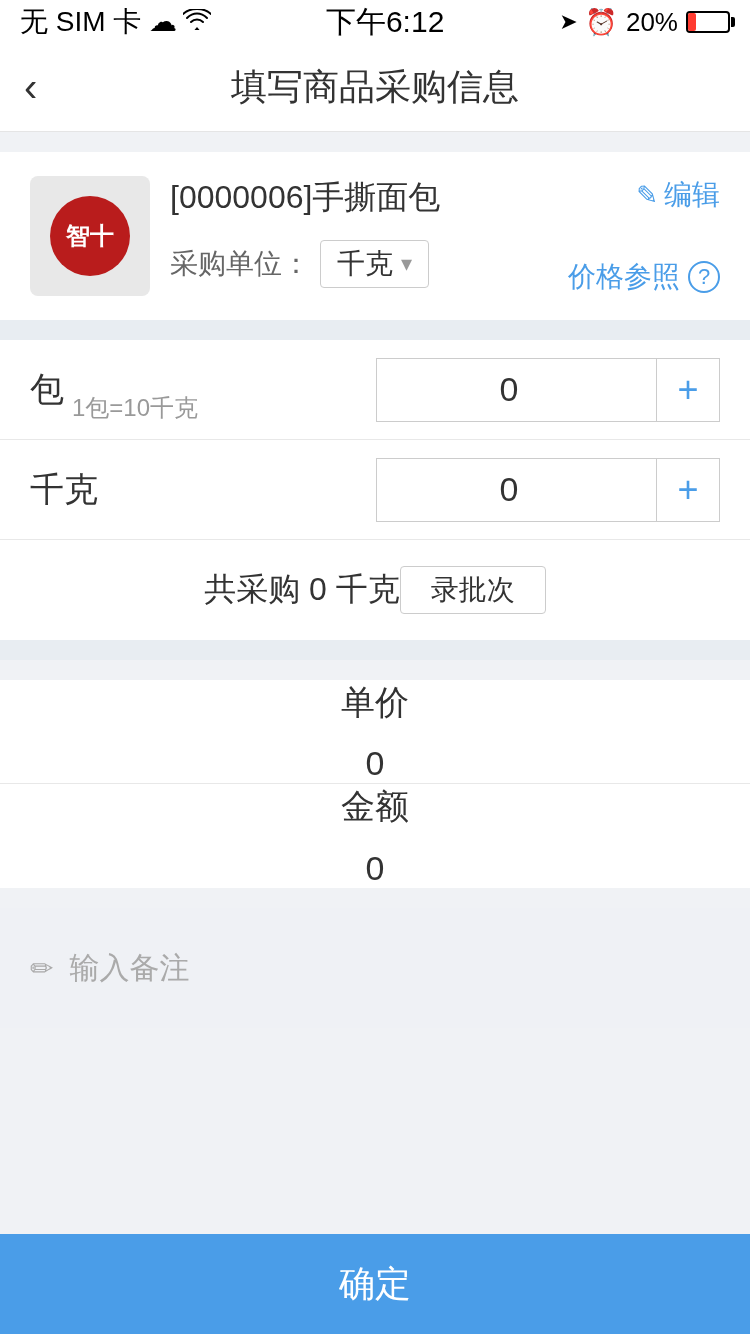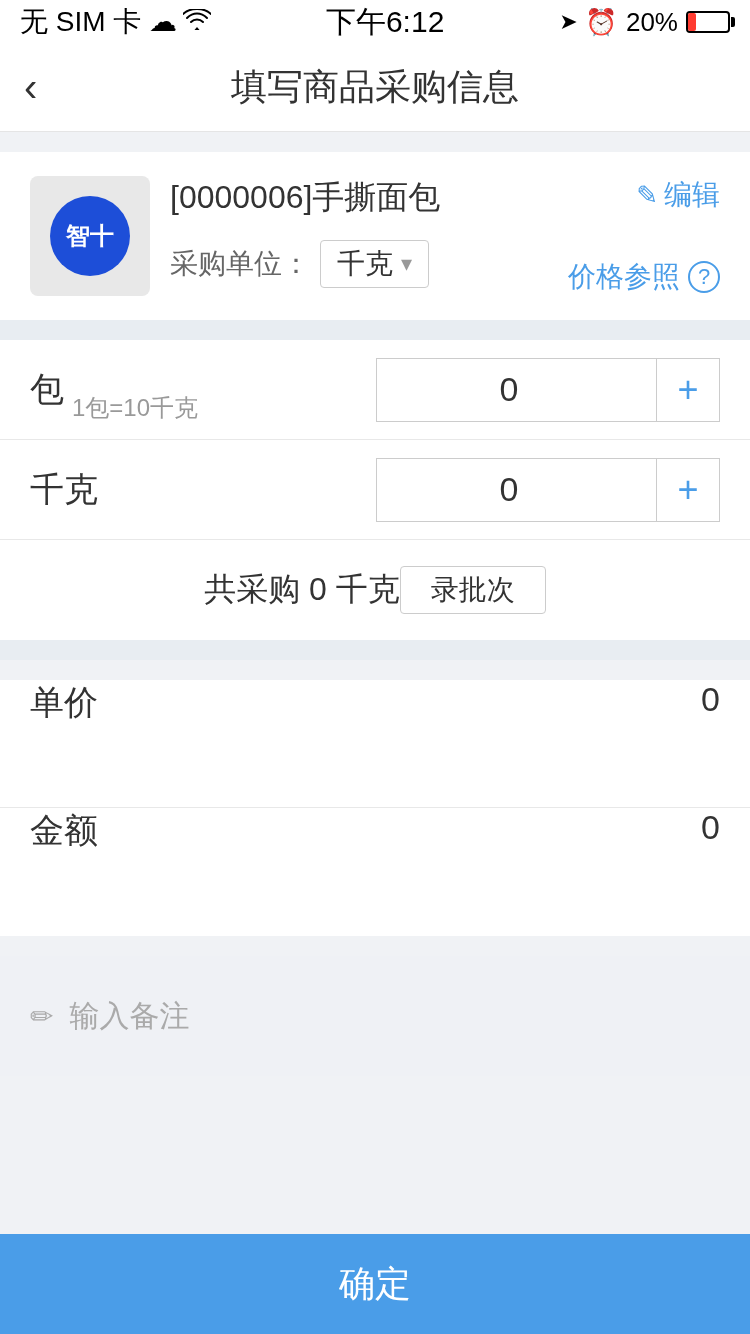--- a/index.html
+++ b/index.html
@@ -76,21 +76,21 @@
       background: #e8e8e8;
       border-radius: 8px;
       display: flex;
       align-items: center;
       justify-content: center;
       flex-shrink: 0;
     }
     .product-image-inner {
       width: 80px;
       height: 80px;
-      background: #1d4ed8;
+      background: #b91c1c;
       border-radius: 50%;
       display: flex;
       align-items: center;
       justify-content: center;
       color: #fff;
       font-size: 28px;
       font-weight: bold;
     }
     .product-info { flex: 1; }
     .product-name { font-size: 32px; color: #333; margin-bottom: 20px; }
@@ -186,25 +186,26 @@
       padding: 4px 30px;
       font-size: 28px;
       color: #333;
       background: #fff;
       cursor: pointer;
     }
     
     .price-section { background: #fff; margin-top: 20px; }
     .price-row {
       display: flex;
-      align-items: flex-start;
+      align-items: center;
       justify-content: space-between;
       padding: 0 30px;
-      height: 128px;
+      height: 104px;
       border-bottom: 1px solid #e8e8e8;
+      flex-direction: column;
     }
     .price-label { font-size: 34px; color: #333; }
     .price-value { font-size: 34px; color: #333; }
     
     .remark-section {
       background: #eff1f5;
       margin-top: 20px;
       padding: 30px;
       min-height: 120px;
       display: flex;

